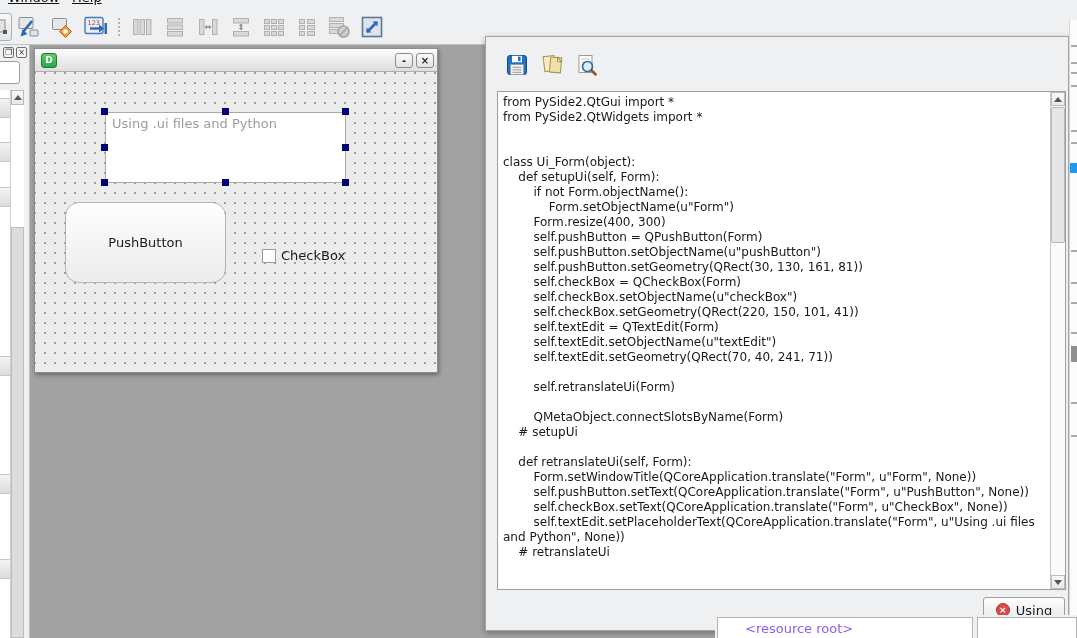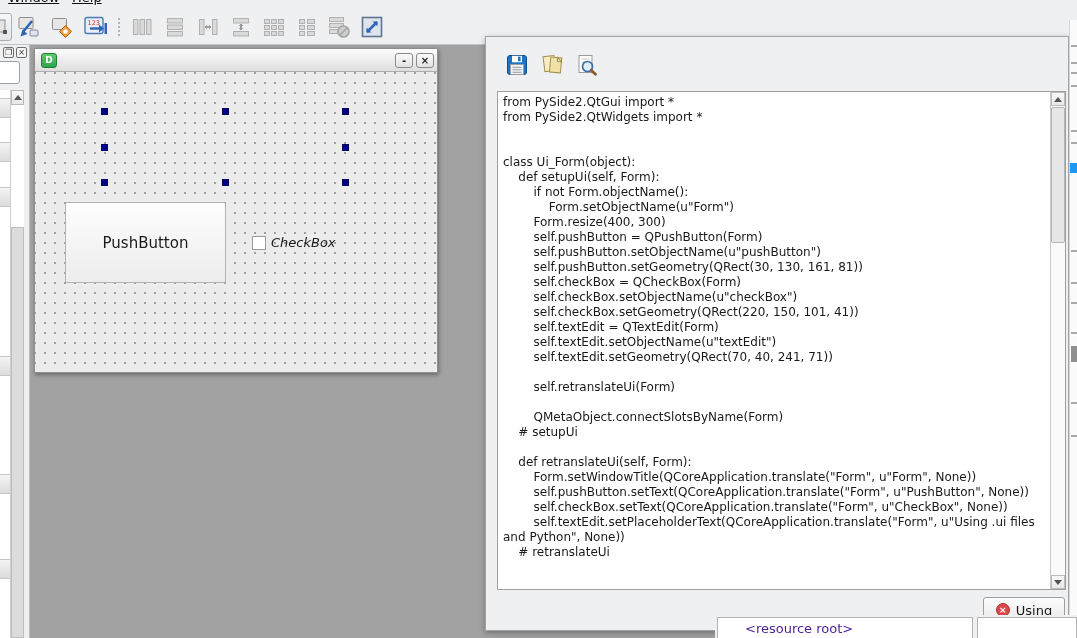--- a/index.html
+++ b/index.html
@@ -53,23 +53,23 @@
              background:linear-gradient(#fbfbfb,#e2e2e2); text-align:center; font-size:10px; line-height:13px; font-weight:bold; color:#222; }
   #form-canvas { position:absolute; left:0; top:23px; right:0; bottom:0;
                  background-color:#ececec;
                  background-image:radial-gradient(circle,#9f9f9f 1px,rgba(0,0,0,0) 1.15px);
                  background-size:10px 10px; background-position:5px 6px; }
 
   #w-textedit { position:absolute; left:70px; top:40px; width:241px; height:71px; background:#fff; border:1px solid #a9a9a9; }
   #w-textedit .ph { padding:3px 6px; color:#9c9c9c; font-size:13px; }
   .handle { position:absolute; width:7px; height:7px; background:#00008b; border:1px solid #05055e; }
 
-  #w-pushbutton { position:absolute; left:30px; top:130px; width:161px; height:81px; border:1px solid #b3b3b3; border-radius:2px;
-                  background:linear-gradient(#fefefe,#ececec); display:flex; align-items:center; justify-content:center; font-size:15px; }
-  #w-checkbox { position:absolute; left:217px; top:150px; width:101px; height:41px; display:flex; align-items:center; gap:5px;font-style:italic; }
+  #w-pushbutton { position:absolute; left:30px; top:130px; width:161px; height:81px; border:1px solid #b3b3b3; border-radius:14px;
+                  background:linear-gradient(#fefefe,#ececec); display:flex; align-items:center; justify-content:center; font-size:13px; }
+  #w-checkbox { position:absolute; left:227px; top:150px; width:101px; height:41px; display:flex; align-items:flex-end; gap:5px; }
   #w-checkbox .box { width:14px; height:14px; background:#fff; border:1px solid #9b9b9b; }
 
   
   #code-dialog { left:485px; top:20px; width:584px; height:595px; background:#eff0f1; border:1px solid #a3a3a3; box-shadow:0 2px 6px rgba(0,0,0,.3);margin-top:16px; }
   .dlg-tbtn { position:absolute; top:15px; width:28px; height:26px; display:flex; align-items:center; justify-content:center; }
   #code-box { position:absolute; left:11px; top:54px; width:569px; height:499px; background:#fff; border:1px solid #9f9f9f; }
   #code-text { position:absolute; left:0; top:0; right:15px; bottom:0; overflow:hidden;
                white-space:pre; font-family:"DejaVu Sans","Liberation Sans",sans-serif;
                font-size:12px; line-height:15px; color:#191919; padding:3px 0 0 5px; }
   #code-vscroll { position:absolute; right:0; top:0; width:15px; bottom:0; background:#fafafa; border-left:1px solid #c9c9c9; }
@@ -77,21 +77,21 @@
   #code-vscroll .thumb { position:absolute; left:0; top:15px; width:14px; height:136px; background:#e6e6e6; border:1px solid #b5b5b5; border-radius:2px; }
 
   #close-button { position:absolute; left:497px; top:560px; width:82px; height:26px; border:1px solid #9f9f9f; border-radius:3px;
                   background:linear-gradient(#fdfdfd,#e7e7e7); display:flex; align-items:center; justify-content:center; gap:6px; font-size:13px; }
   #close-button .red-x { width:14px; height:14px; border-radius:50%; background:#d84a4a; border:1px solid #b23030;
                          color:#fff; font-size:9px; font-weight:bold; text-align:center; line-height:12px; }
 
   
   #resource-area { left:715px; top:615px; width:362px; height:23px; background:#eff0f1; overflow:hidden; }
   .res-panel { position:absolute; top:2px; height:24px; background:#fff; border:1px solid #b3b3b3; }
-  #res-root-text { padding:3px 0 0 27px; font-size:13px; color:#4c1d95; white-space:nowrap; }
+  #res-root-text { padding:3px 0 0 27px; font-size:13px; color:#8b5cf6; white-space:nowrap; }
 
   
   #right-strip { left:1069px; top:20px; width:8px; height:595px; background:#fbfbfb; border-left:1px solid #d6d6d6; overflow:hidden; }
   #right-strip .dash { position:absolute; left:1px; width:6px; height:2px; background:#a9a9a9; }
   #right-strip .blue { position:absolute; left:0; width:8px; height:10px; }
   #right-strip .dark { position:absolute; left:1px; width:6px; height:16px; background:#8f8f8f; }
 
   svg { display:block; }
 </style>
 </head>
@@ -267,20 +267,23 @@
 
 <div id="mdi" class="abs"></div>
 
 <div id="form-window" class="abs">
   <div id="form-titlebar">
     <div id="form-doc-icon">D</div>
     <div class="win-btn" style="left:360px">-</div>
     <div class="win-btn" style="left:381px">×</div>
   </div>
   <div id="form-canvas">
+    <div id="w-textedit">
+      <div class="ph">Using .ui files and Python</div>
+    </div>
     <div class="handle" style="left:66px;top:36px"></div>
     <div class="handle" style="left:187px;top:36px"></div>
     <div class="handle" style="left:307px;top:36px"></div>
     <div class="handle" style="left:66px;top:72px"></div>
     <div class="handle" style="left:307px;top:72px"></div>
     <div class="handle" style="left:66px;top:107px"></div>
     <div class="handle" style="left:187px;top:107px"></div>
     <div class="handle" style="left:307px;top:107px"></div>
 
     <div id="w-pushbutton">

